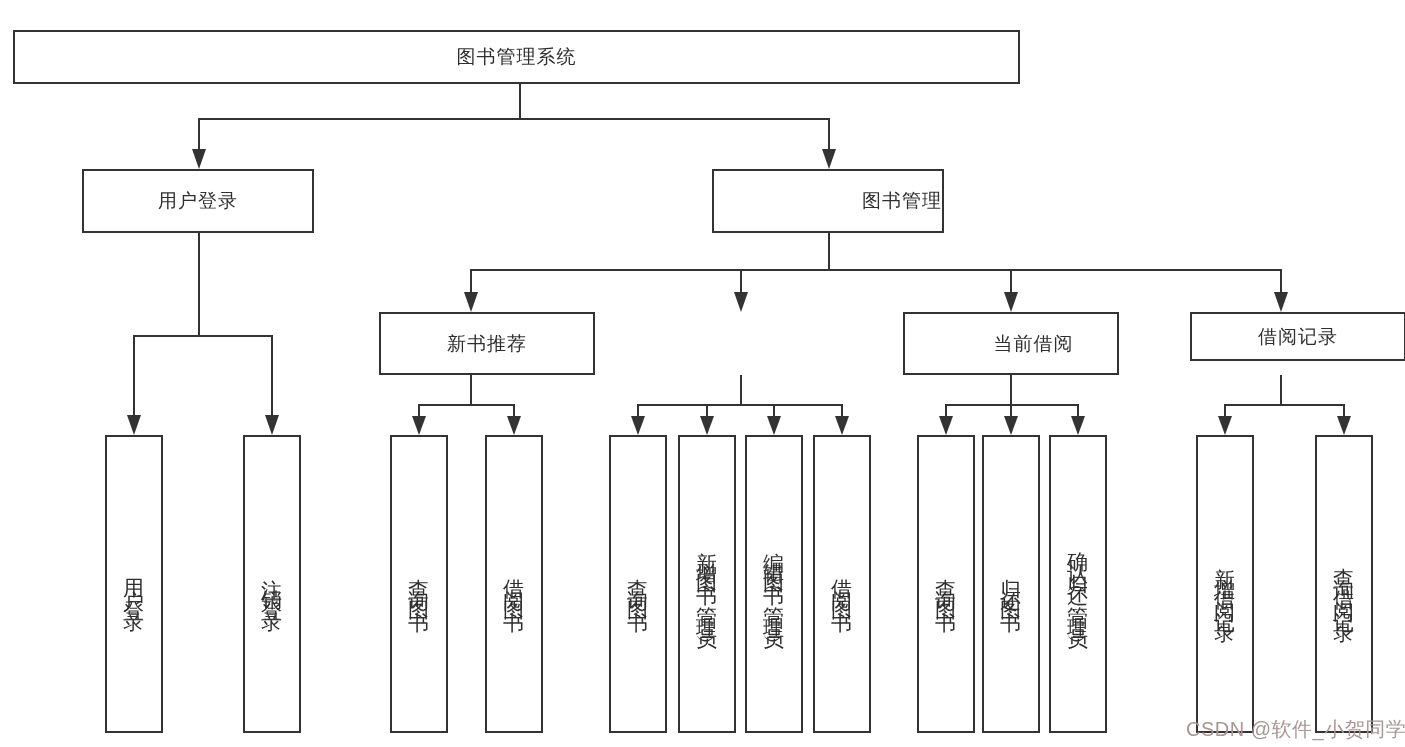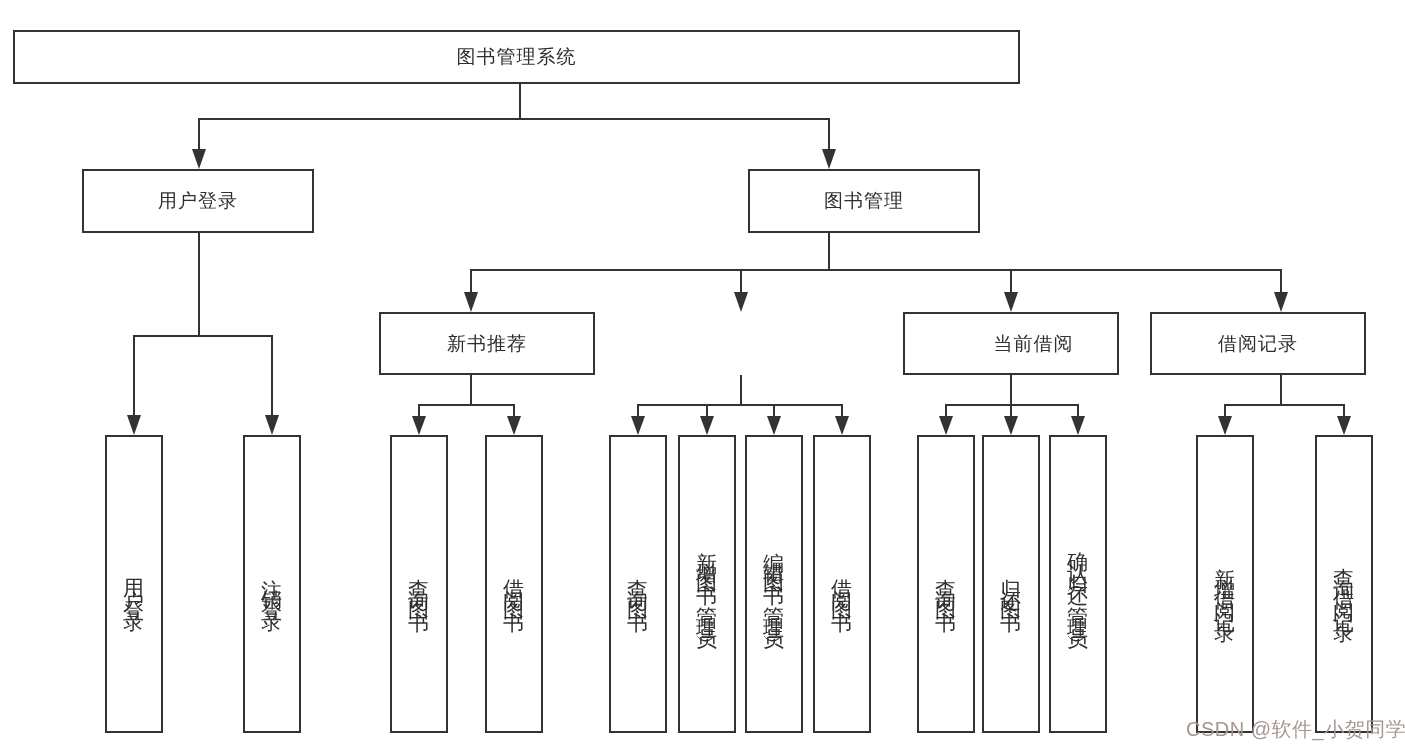--- a/index.html
+++ b/index.html
@@ -63,31 +63,31 @@
     </g>
   </svg>
 
   <div class="box" style="left:13px;top:14px;width:1007px;height:54px;margin-top:16px;">
     <span class="hlabel">图书管理系统</span>
   </div>
 
   <div class="box" style="left:82px;top:169px;width:232px;height:64px;">
     <span class="hlabel">用户登录</span>
   </div>
-  <div class="box" style="left:748px;top:169px;width:232px;height:64px;">
+  <div class="box" style="left:712px;top:169px;width:232px;height:64px;justify-content:flex-end;">
     <span class="hlabel">图书管理</span>
   </div>
 
   <div class="box" style="left:363px;top:312px;width:216px;height:63px;margin-left:16px;">
     <span class="hlabel">新书推荐</span>
   </div>
   <div class="box" style="left:903px;top:312px;width:216px;height:63px;padding-left:45px;">
     <span class="hlabel">当前借阅</span>
   </div>
-  <div class="box" style="left:1150px;top:312px;width:216px;height:63px;font-family:Liberation Mono, monospace;">
+  <div class="box" style="left:1190px;top:312px;width:216px;height:49px;font-family:Liberation Mono, monospace;">
     <span class="hlabel">借阅记录</span>
   </div>
 
   <div class="box" style="left:105px;top:435px;width:58px;height:298px;">
     <span class="vlabel">用户登录</span>
   </div>
   <div class="box" style="left:243px;top:435px;width:58px;height:298px;">
     <span class="vlabel">注销登录</span>
   </div>
 

